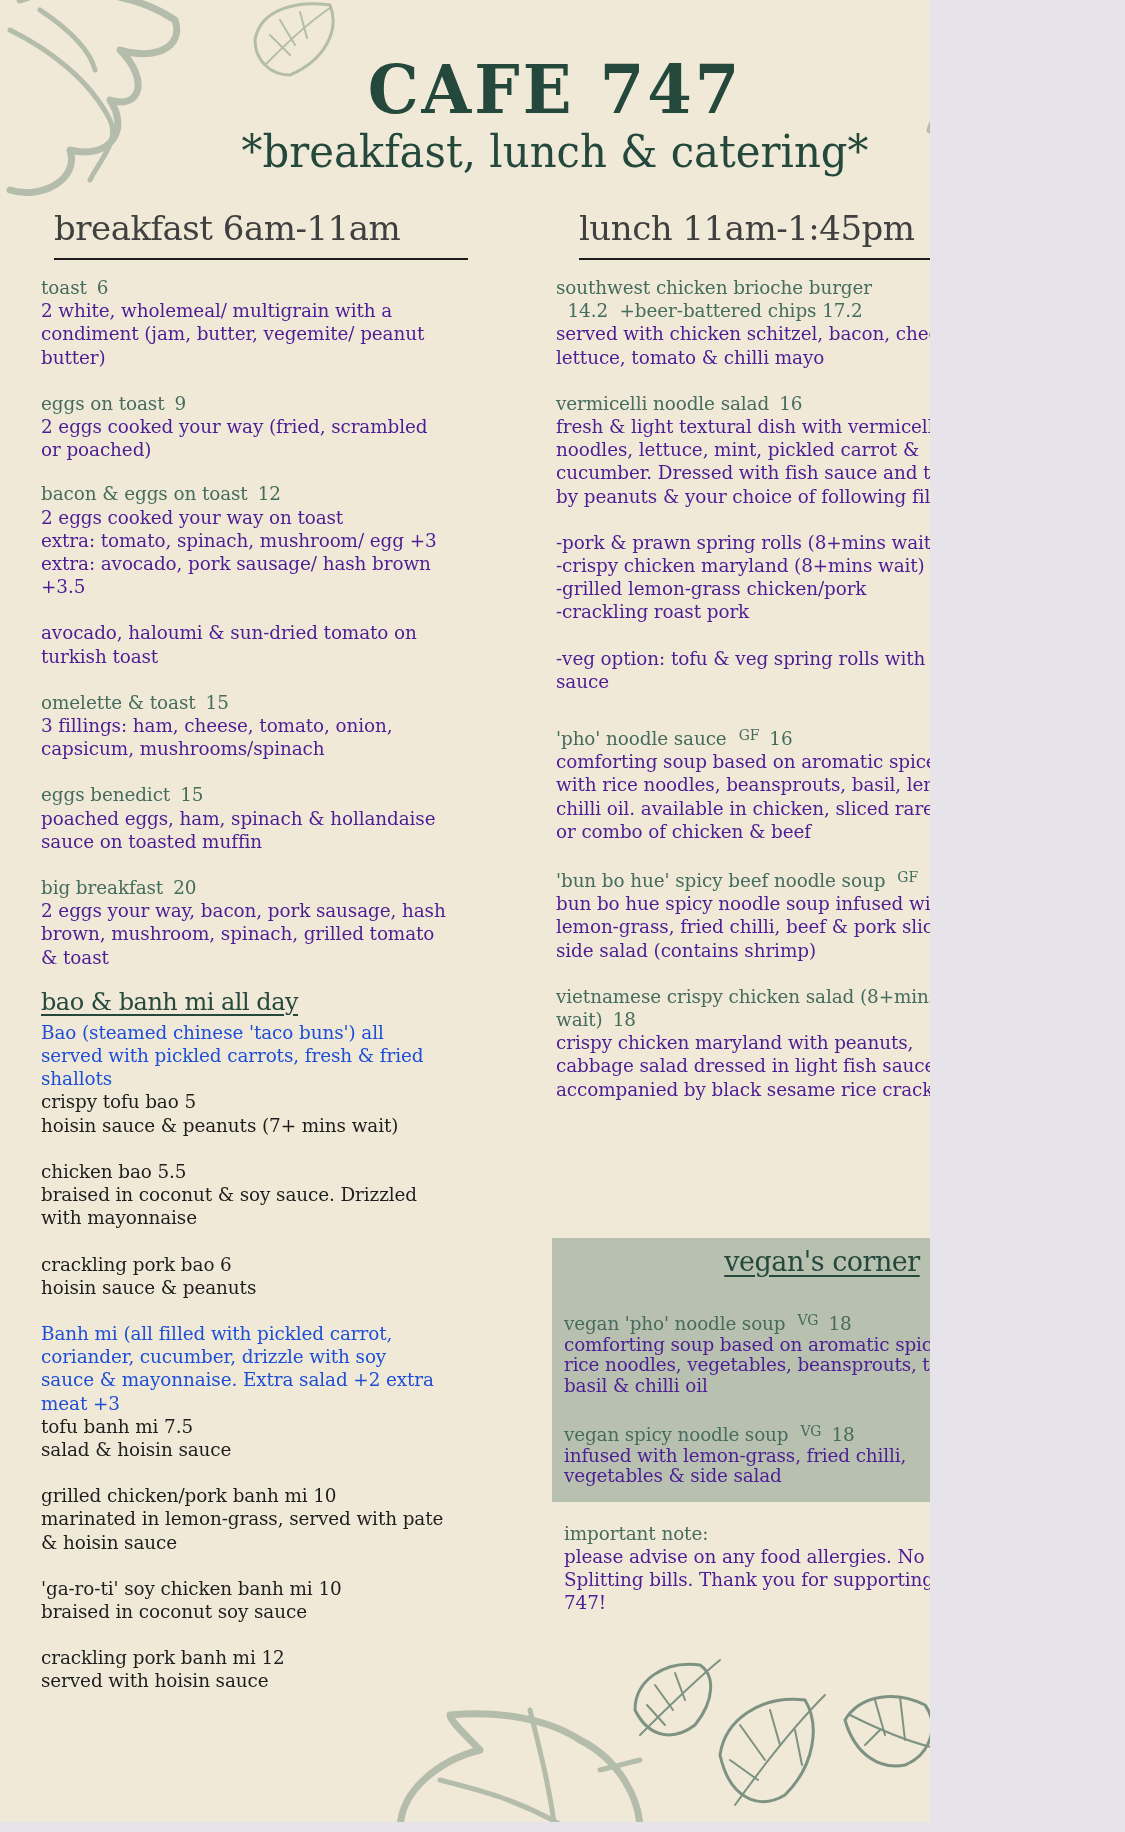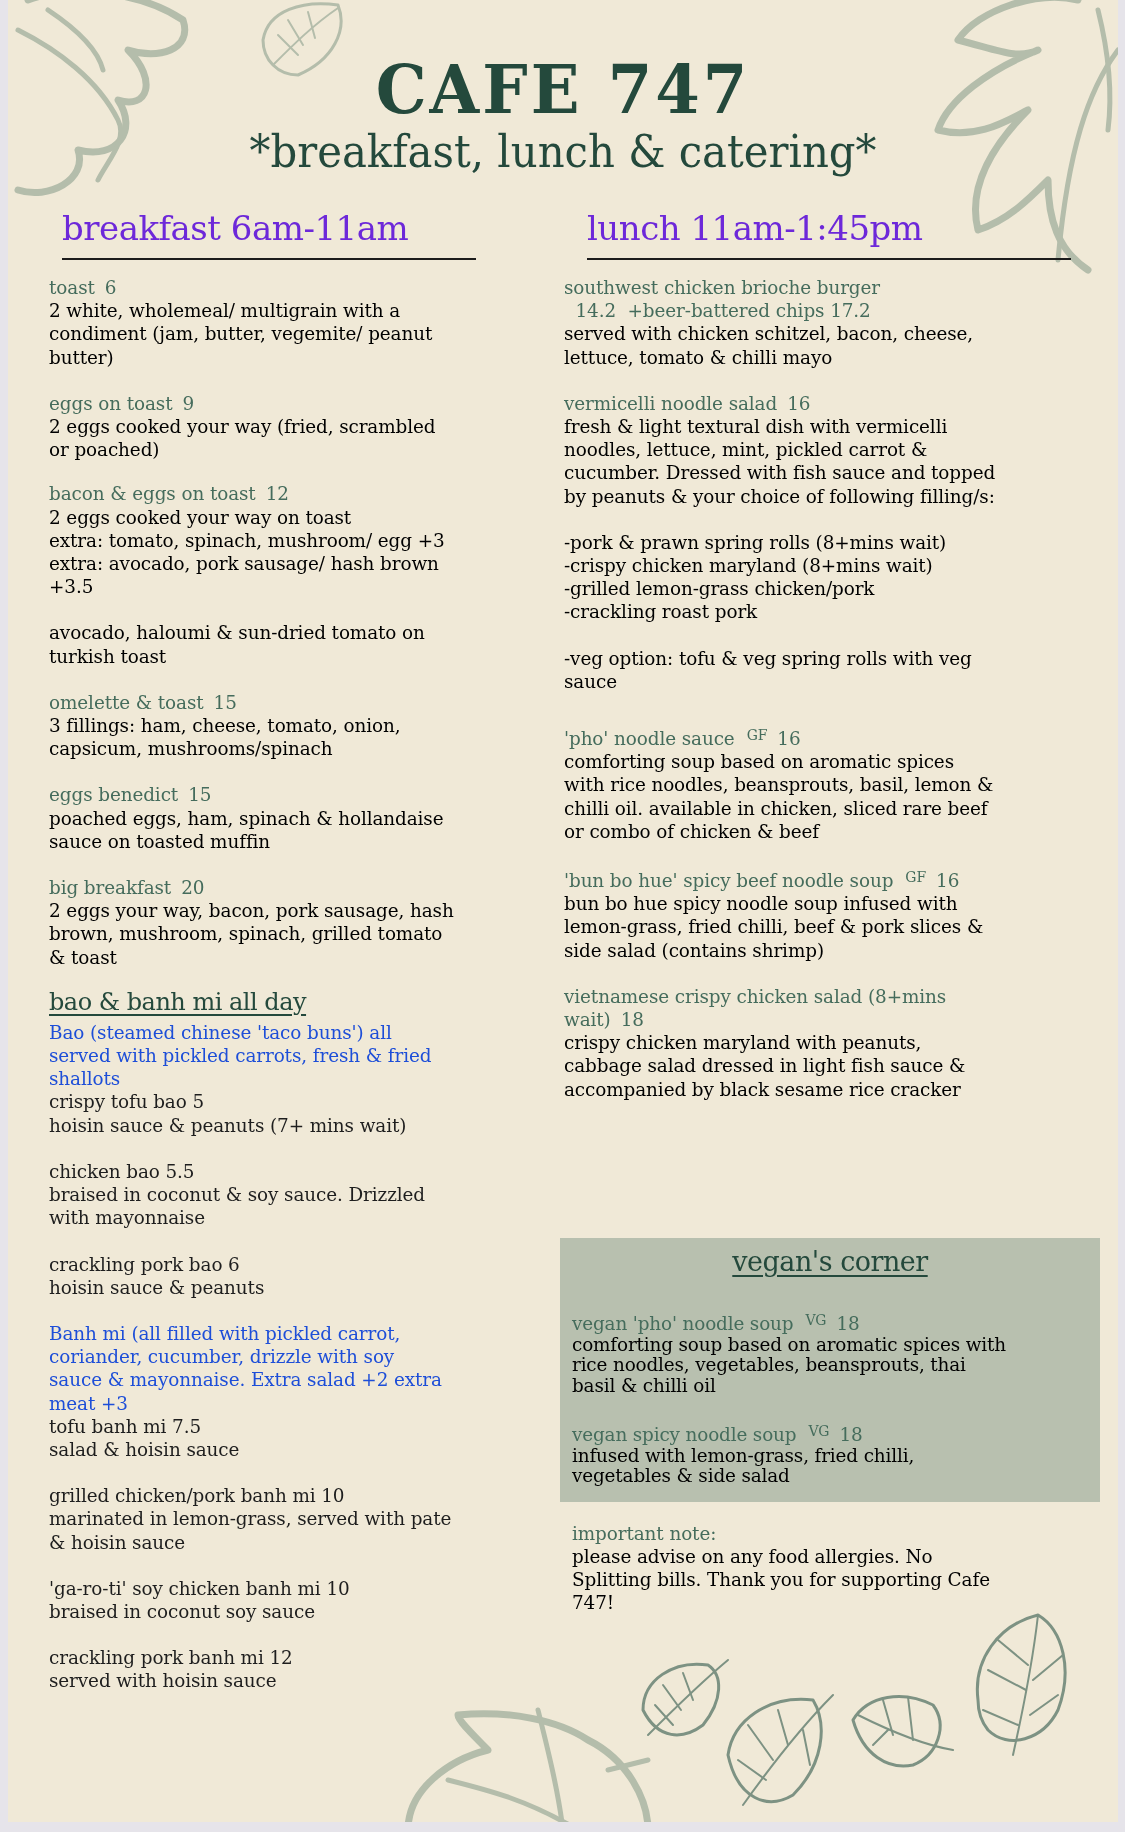--- a/index.html
+++ b/index.html
@@ -3,21 +3,21 @@
   <meta charset="utf-8">
   <style>
     html, body { margin: 0; padding: 0; }
     body {
       width: 1125px; height: 1832px; overflow: hidden;
       background: #e6e4ea;
       font-family: "DejaVu Serif", serif;
       position: relative;
     }
     .page {
-      position: absolute; left: 8px; top: 0; width: 1110px; height: 1822px;
+      position: absolute; left: 0; top: 0; width: 930px; height: 1822px;
       background: #f0e9d7;
       overflow: hidden;
     }
     .leaf { position: absolute; }
     .leaf path { fill: none; stroke-linecap: round; stroke-linejoin: round; }
     .leaf.pale path { stroke: #b4bdab; }
     .leaf.dark path { stroke: #7d9283; }
 
     .title {
       position: absolute; left: 0; width: 1110px; top: 52px; text-align: center;
@@ -26,28 +26,28 @@
       transform: scaleY(1.05);
     }
     .subtitle {
       position: absolute; left: 0; width: 1110px; top: 126px; text-align: center;
       font-family: "DejaVu Serif", serif; font-size: 44px; color: #24493c;
       letter-spacing: 0px;
       transform: scaleX(0.95);
     }
     .sec-head {
       position: absolute; font-family: "DejaVu Serif", serif; font-size: 34px;
-      color: #6d28d9; letter-spacing: -0.5px; transform-origin: left top;
+      color: #404040; letter-spacing: -0.5px; transform-origin: left top;
     }
     .sec-rule { position: absolute; height: 2px; background: #1c1c1c; }
 
     .col { position: absolute; font-size: 18.4px; line-height: 23.2px; color: #1e1e1e; letter-spacing: -0.1px; }
     .item { margin-bottom: 23px; }
     .item-title { color: #456c5c; }
-    .item-desc { color: #000000; white-space: pre-line; }
+    .item-desc { color: #4c1d95; white-space: pre-line; }
     .tag { font-size: 14px; vertical-align: 5px; margin: 0 10px 0 12px; color: #456c5c; }
     .price { margin-left: 10px; }
     .line { white-space: pre-line; }
     .gap { height: 23px; }
 
     .u-head {
       font-size: 24px; line-height: 38px; color: #24493c;
       text-decoration: underline; text-decoration-thickness: 2px; text-underline-offset: 4px;
       letter-spacing: -0.5px;
     }

